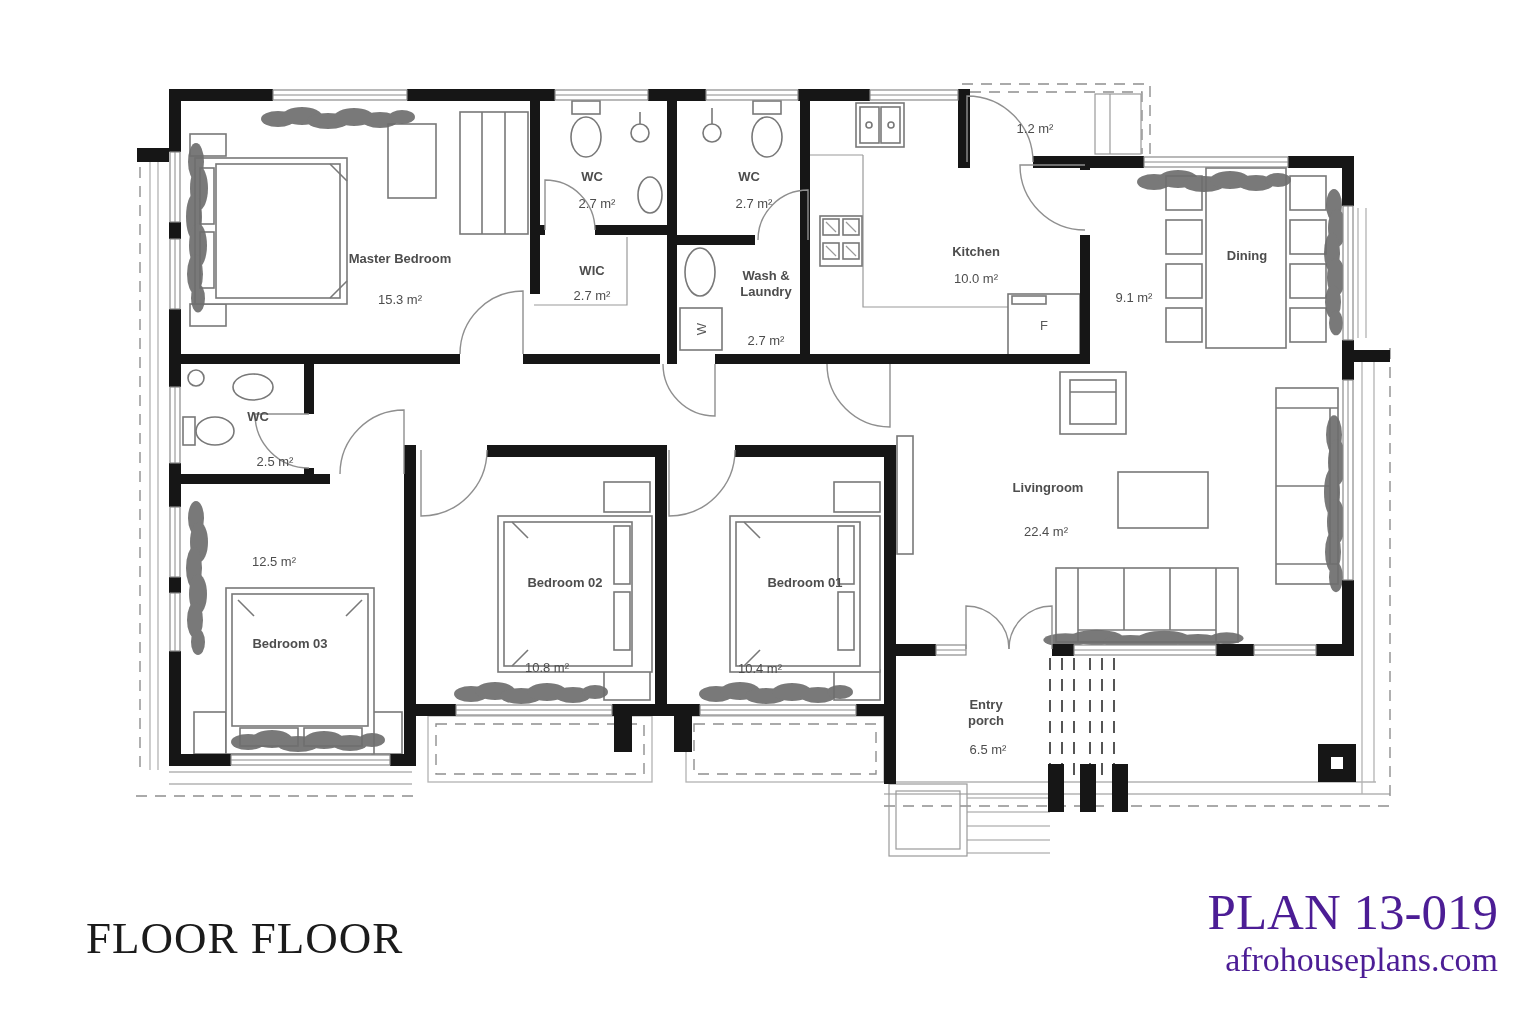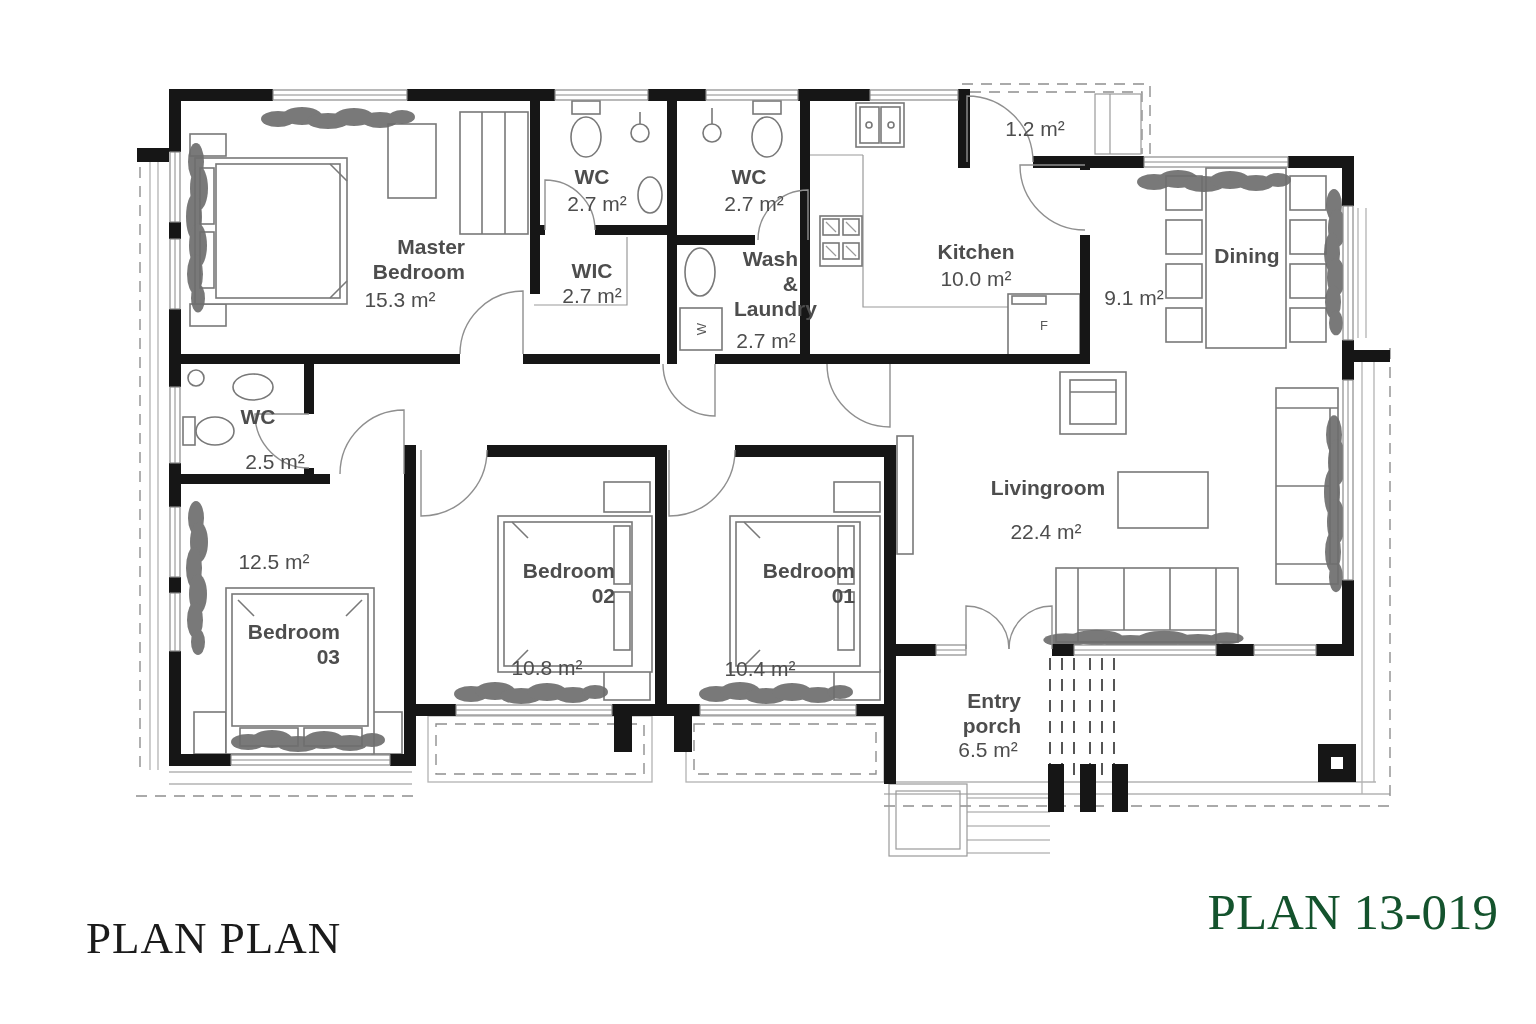--- a/index.html
+++ b/index.html
@@ -11,30 +11,30 @@
   .winr{fill:#ffffff;stroke:#8a8a8a;stroke-width:1.2;}
   .wl{stroke:#8a8a8a;stroke-width:1;}
   .f{fill:#ffffff;stroke:#787878;stroke-width:1.6;}
   .fn{fill:none;stroke:#787878;stroke-width:1.6;}
   .ft{fill:none;stroke:#9a9a9a;stroke-width:1.2;}
   .arc{fill:none;stroke:#8f8f8f;stroke-width:1.4;}
   .thin{fill:none;stroke:#b3b3b3;stroke-width:1.3;}
   .dash{fill:none;stroke:#8f8f8f;stroke-width:1.4;stroke-dasharray:11 8;}
   .dashf{fill:none;stroke:#555555;stroke-width:2;stroke-dasharray:12 9;}
   .plant{fill:#6e6e6e;opacity:.92;}
-  .lbl{position:absolute;transform:translate(-50%,-50%);color:#4d4d4d;font-size:21px;
-       text-align:right;line-height:1.2;white-space:normal;}
+  .lbl{position:absolute;transform:translate(-50%,-50%);color:#4d4d4d;font-size:13px;
+       text-align:center;line-height:1.2;white-space:normal;}
   .rn{font-weight:bold;}
   .ra{font-weight:normal;white-space:nowrap;}
   .appl{position:absolute;transform:translate(-50%,-50%);color:#5a5a5a;font-size:13px;}
   .appl.rot{transform:translate(-50%,-50%) rotate(-90deg);}
   .footer-title{position:absolute;left:86px;top:912px;font-family:"Liberation Serif",serif;
        font-size:45px;color:#1b1b1b;letter-spacing:1px;}
   .footer-right{position:absolute;right:38px;top:884px;text-align:right;
-       font-family:"Liberation Serif",serif;color:#14532d;}
+       font-family:"Liberation Serif",serif;color:#4c1d95;}
   .footer-plan{font-size:51px;line-height:1.1;}
   .footer-site{font-size:34px;line-height:1.15;}
 </style>
 </head>
 <body>
 
 <div class="canvas">
 
 <svg width="1536" height="1024" viewBox="0 0 1536 1024">
   <defs>
@@ -410,18 +410,19 @@
   <div class="lbl rn" style="left:1048px;top:488px">Livingroom</div>
   <div class="lbl ra" style="left:1046px;top:532px">22.4 m²</div>
 
   <div class="lbl rn" style="left:986px;top:713px;width:70px">Entry porch</div>
   <div class="lbl ra" style="left:988px;top:750px">6.5 m²</div>
 
   <span class="appl rot" style="left:701px;top:329px">W</span>
   <span class="appl" style="left:1044px;top:325px">F</span>
 </div>
 
-<div class="footer-title">PLAN PLAN</div>
+<div class="footer-title">FLOOR FLOOR</div>
 <div class="footer-right">
   <div class="footer-plan">PLAN 13-019</div>
+  <div class="footer-site">afrohouseplans.com</div>
 </div>
 
 </div>
 
 </body></html>

